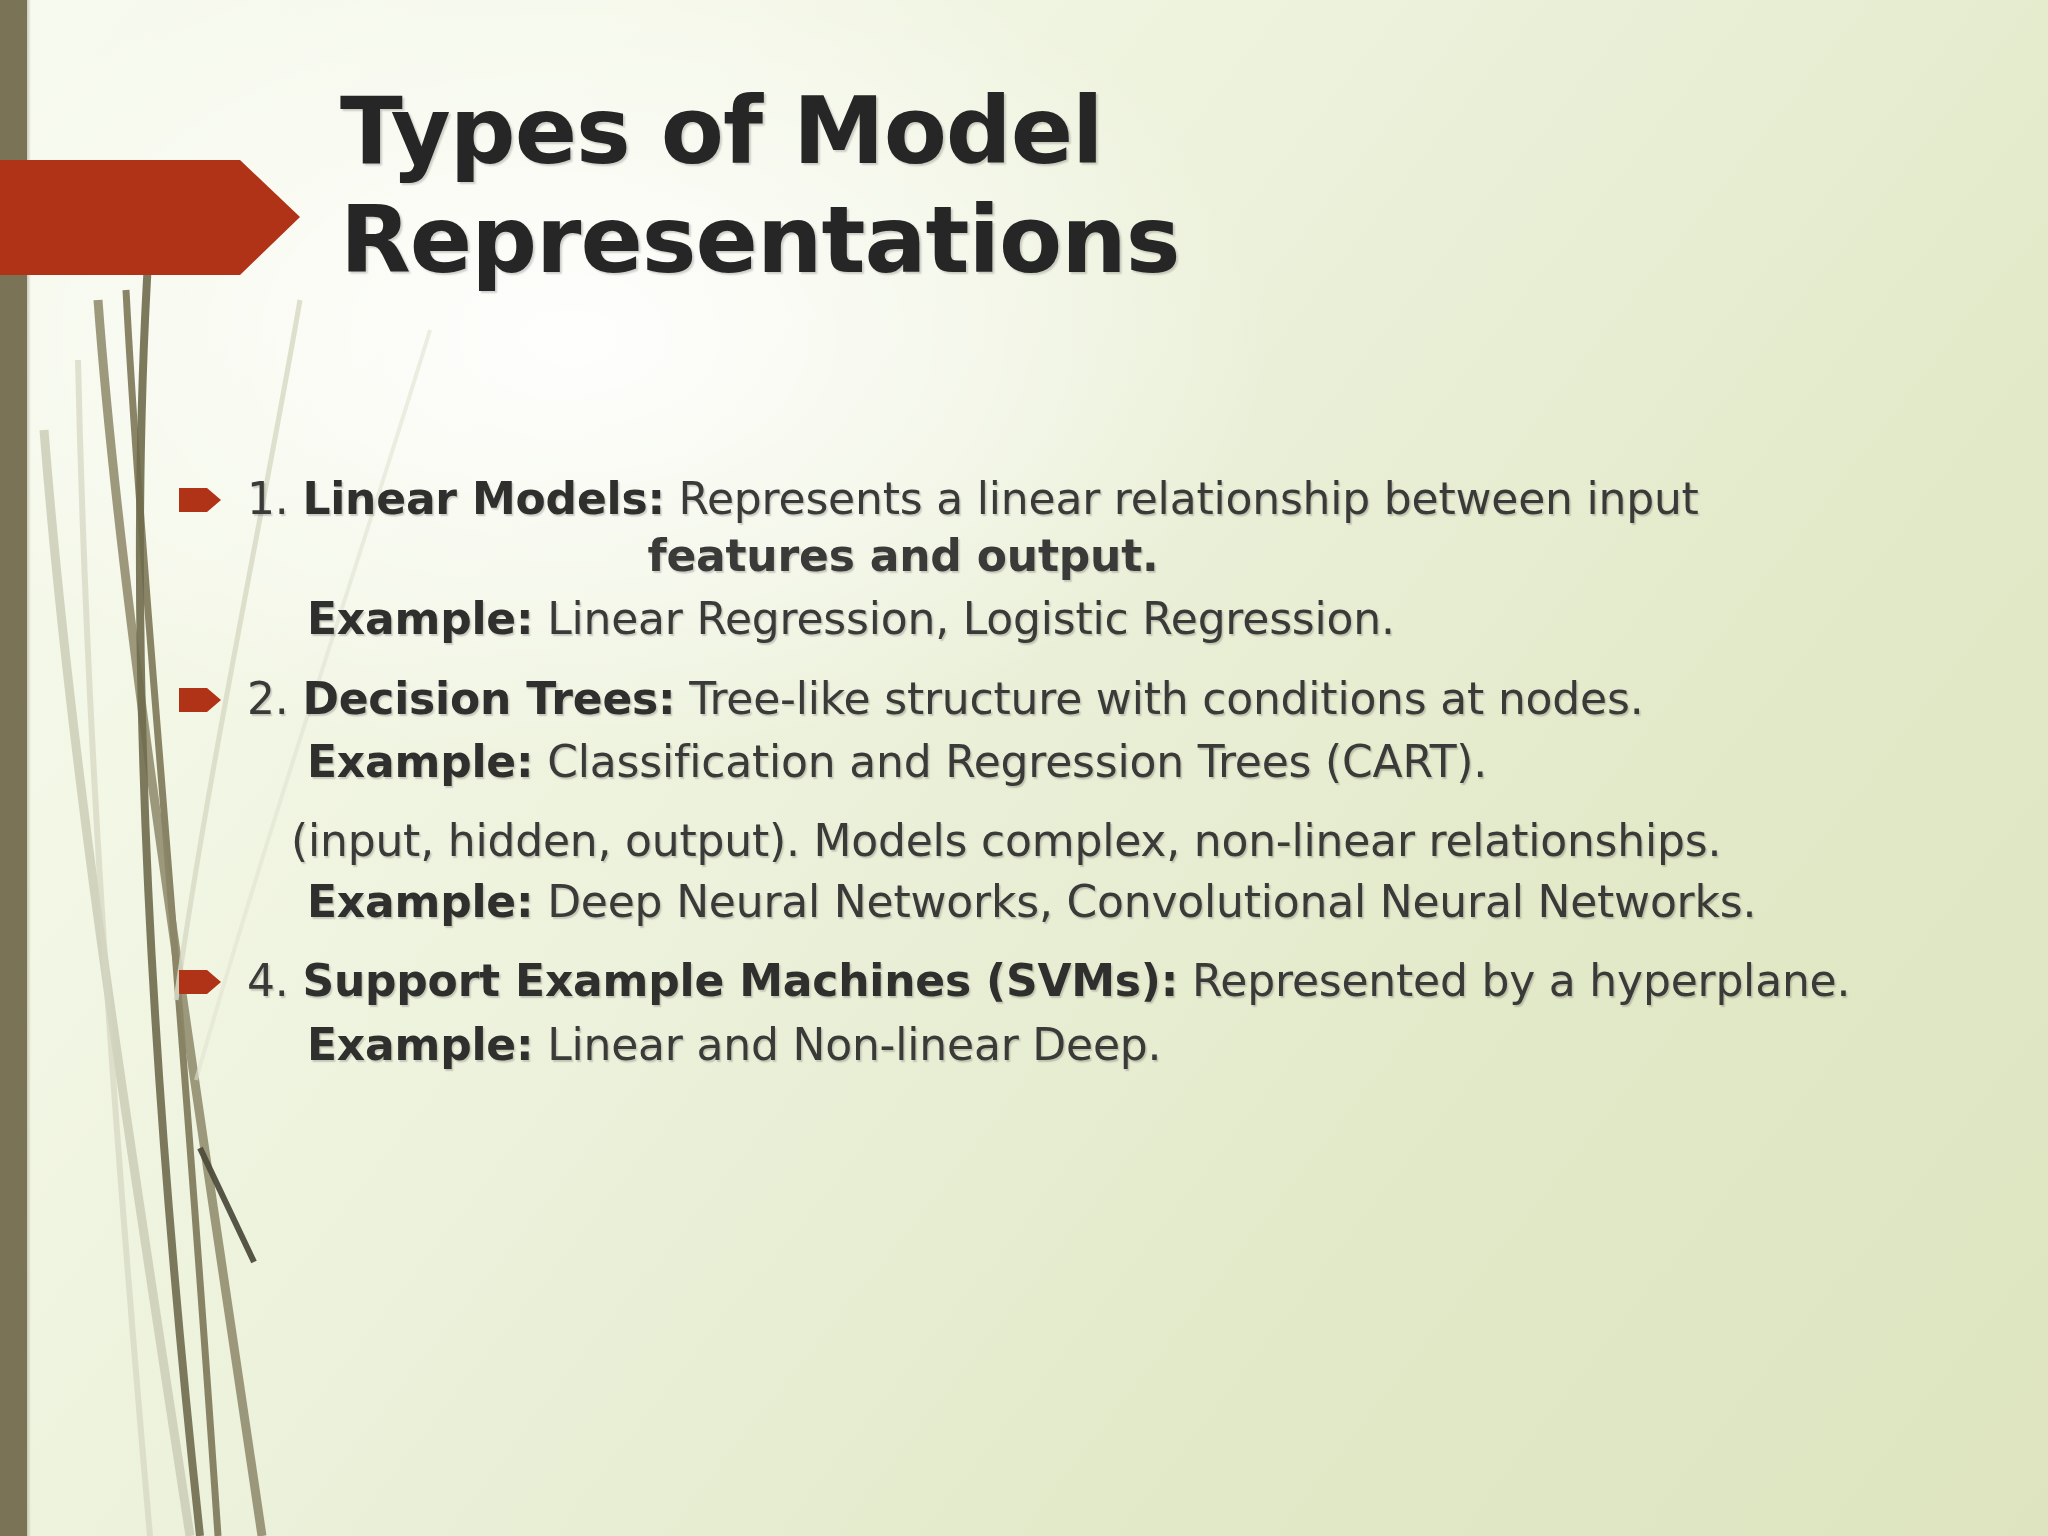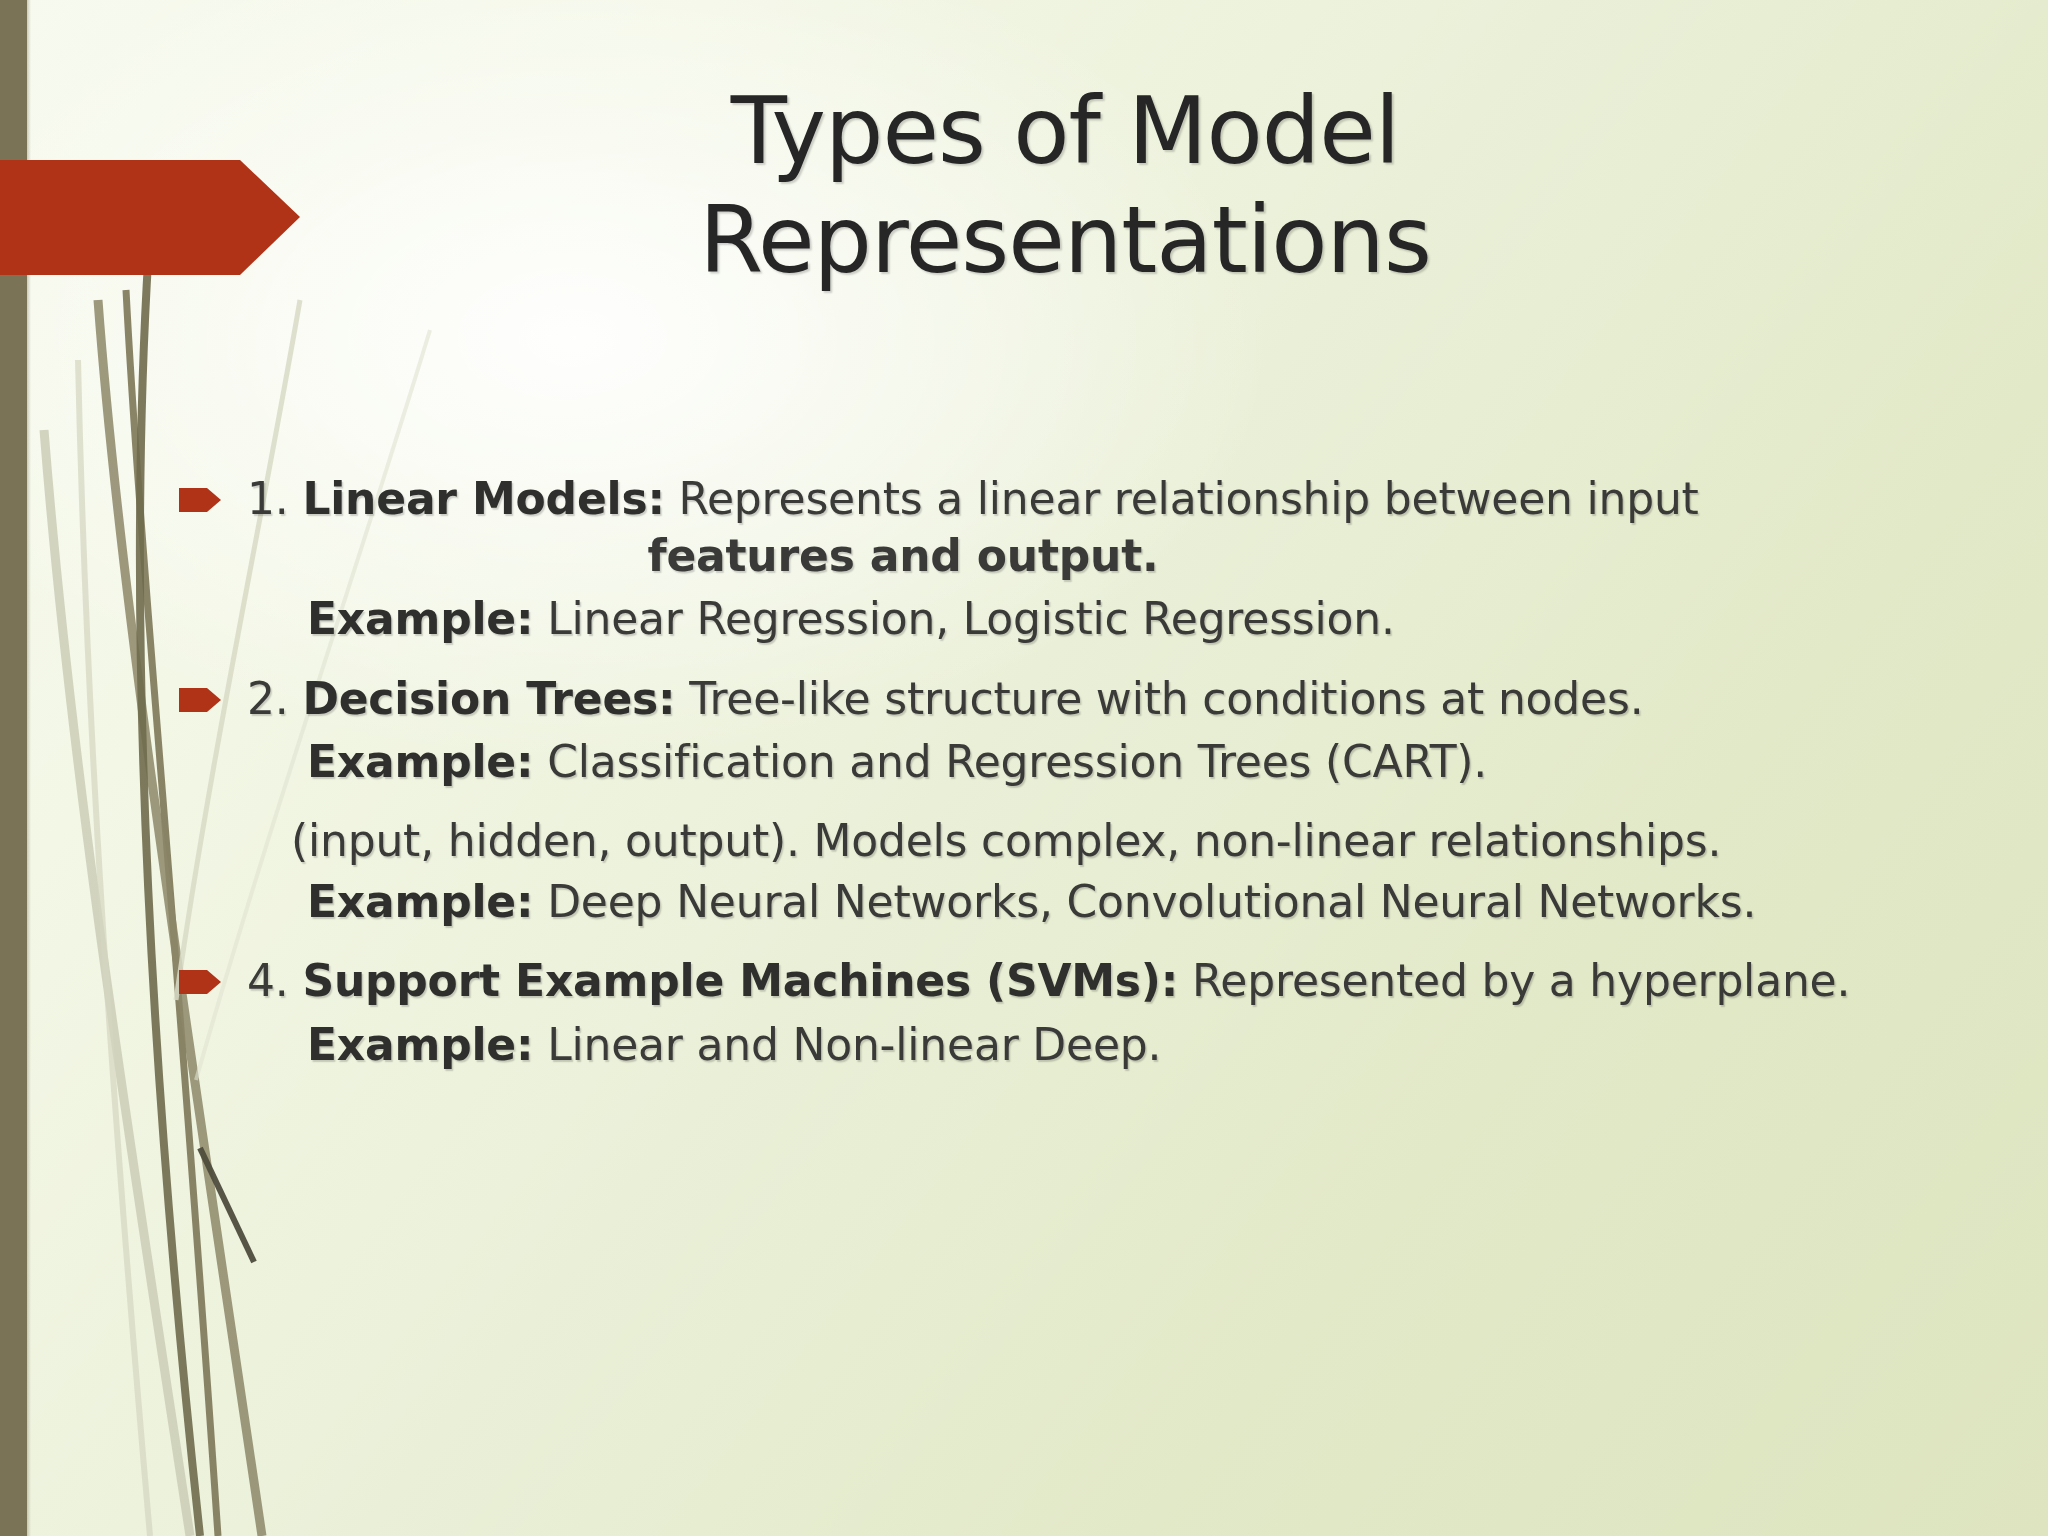--- a/index.html
+++ b/index.html
@@ -51,23 +51,23 @@
     width: 300px;
     height: 115px;
   }
 
   
   .title {
     position: absolute;
     left: 340px;
     top: 78px;
     width: 1450px;
-    text-align: center;
+    text-align: left;
     font-family: "DejaVu Sans", sans-serif;
-    font-weight: 400;
+    font-weight: 700;
     font-size: 92px;
     line-height: 1.18;
     letter-spacing: -1px;
     color: #262626;
     text-shadow: 2px 2px 2px rgba(0,0,0,0.18);
   }
   .title-line { display: block; }
 
   
   .body-block {

